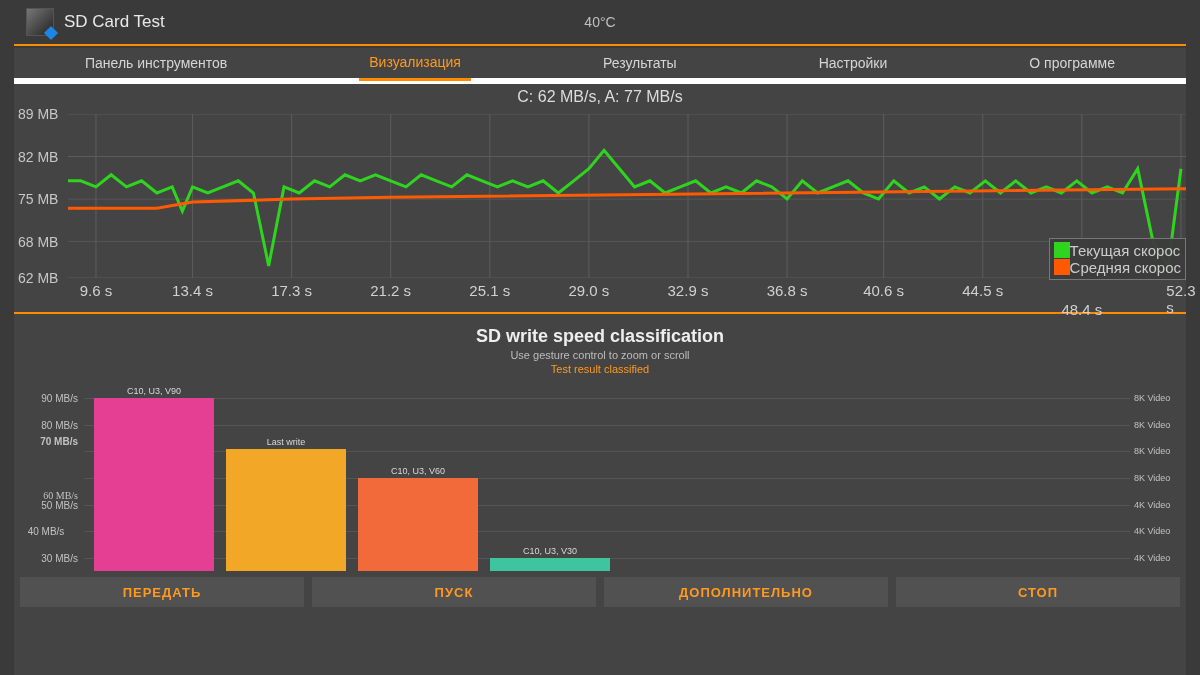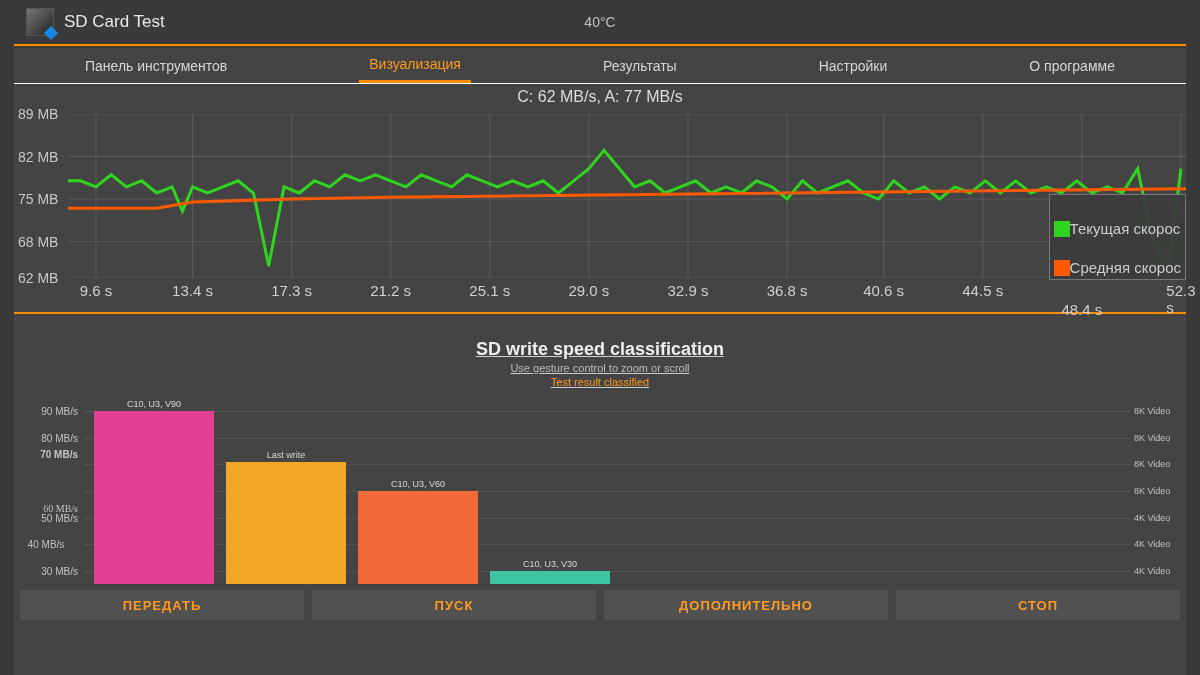--- a/index.html
+++ b/index.html
@@ -5,38 +5,38 @@
   * { margin: 0; padding: 0; box-sizing: border-box; }
   html, body { width: 1200px; height: 675px; background: #000; font-family: Arial, sans-serif; color: #ccc; overflow: hidden; }
   .app { width: 1200px; height: 675px; background: #3a3a3a; display: flex; flex-direction: column; }
   .topbar { height: 44px; display: flex; align-items: center; padding-left: 26px; position: relative; background: #3a3a3a; }
   .app-icon { width: 28px; height: 28px; background: linear-gradient(135deg,#777,#222); border: 1px solid #555; margin-right: 10px; position: relative; }
   .app-icon::after { content: ""; position: absolute; right: -3px; bottom: -3px; width: 10px; height: 10px; background: #1b87e5; transform: rotate(45deg); }
   .app-title { color: #e8e8e8; font-size: 17px; }
   .temp { position: absolute; left: 0; right: 0; text-align: center; font-size: 14px; color: #bfbfbf; }
   .separator { height: 2px; background: #ff8a00; margin: 0 14px; }
   .content { flex: 1; margin: 2px 14px 0 14px; background: #444; display: flex; flex-direction: column; }
-  .tabs { display: flex; justify-content: space-around; align-items: center; height: 36px; border-bottom: 1px solid #ffffff; }
+  .tabs { display: flex; justify-content: space-around; align-items: center; height: 36px; border-bottom: 6px solid #ffffff; }
   .tab { color: #d5d5d5; font-size: 14px; padding: 8px 10px; cursor: pointer; }
   .tab.active { color: #ff9a1f; border-bottom: 3px solid #ff8a00; }
   .chart1-wrap { position: relative; }
   .chart1-title { text-align: center; color: #dcdcdc; font-size: 16px; padding: 4px 0 2px 0; }
   .chart1 { position: relative; height: 200px; margin: 0 0px; }
   .yaxis { position: absolute; left: 0; top: 6px; bottom: 30px; width: 54px; }
   .ytick { position: absolute; left: 0; width: 54px; text-align: left; padding-left: 4px; font-size: 14px; color: #c7c7c7; transform: translateY(-50%); }
   .plot1 { position: absolute; left: 54px; right: 0; top: 6px; bottom: 30px; }
   .plot1 svg { position: absolute; inset: 0; width: 100%; height: 100%; }
   .grid line { stroke: #5b5b5b; stroke-width: 1; }
   .xaxis1 { position: absolute; left: 54px; right: 0; bottom: 4px; height: 22px; }
   .xtick1 { position: absolute; transform: translateX(-50%); font-size: 15px; color: #d0d0d0; }
   .legend { position: absolute; right: 0; bottom: 28px; background: rgba(60,60,60,0.95); border: 1px solid #777; padding: 3px 4px; font-size: 15px; }
-  .legend-row { display: flex; align-items: center; gap: 0; white-space: nowrap; margin-top: 22px; }
+  .legend-row { display: flex; align-items: flex-start; gap: 0; white-space: nowrap; }
   .swatch { width: 16px; height: 16px; display: inline-block; }
   .sep2 { height: 2px; background: #ff8a00; margin: 4px 0px 0 0px; }
-  .class-title { text-align: center; padding-top: 25px; text-decoration: underline; }
+  .class-title { text-align: center; padding-top: 12px; }
   .class-title .t1 { color: #eee; font-size: 18px; font-weight: bold; }
   .class-title .t2 { color: #bcbcbc; font-size: 11px; margin-top: 2px; }
   .class-title .t3 { color: #ff9a1f; font-size: 11px; margin-top: 2px; }
   .chart2 { position: relative; height: 190px; margin: 6px 0 0 0; }
   .yaxis2 { position: absolute; left: 0; top: 4px; bottom: 0; width: 70px; }
   .ytick2 { position: absolute; left: 0; width: 70px; text-align: right; padding-right: 6px; font-size: 10px; color: #c2c2c2; transform: translateY(-50%); }
   .raxis2 { position: absolute; right: 0; top: 4px; bottom: 0; width: 56px; }
   .rtick2 { position: absolute; right: 0; width: 56px; padding-left: 4px; font-size: 9px; color: #c2c2c2; transform: translateY(-50%); }
   .plot2 { position: absolute; left: 70px; right: 56px; top: 4px; bottom: 0; }
   .plot2 .hgrid { position: absolute; left: 0; right: 0; height: 1px; background: #555; }

